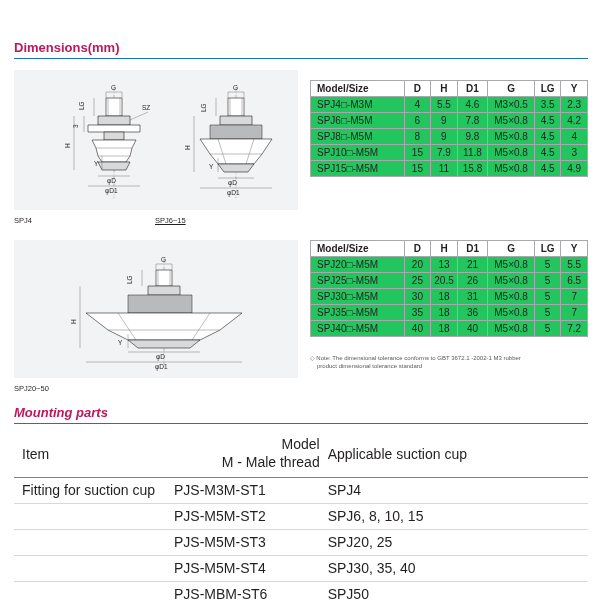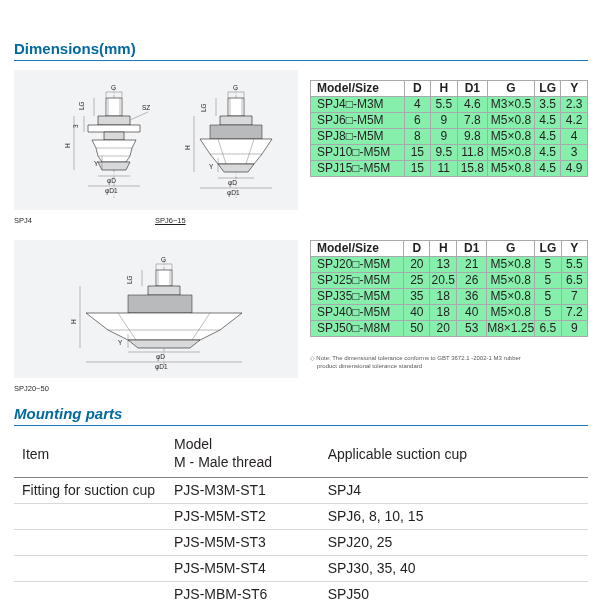--- a/index.html
+++ b/index.html
@@ -15,22 +15,22 @@
     overflow: hidden;
   }
   .page {
     position: relative;
     width: 600px;
     height: 600px;
     box-sizing: border-box;
     padding: 0 12px;
   }
   .section-title {
-    color: #0369a1;
-    font-size: 15px;
+    color: #be185d;
+    font-size: 13px;
     font-weight: bold;
     margin: 0;
     padding: 0;
   }
   .rule {
     height: 1px;
     background: #1b75bb;
     margin-top: 3px;
   }
 
@@ -75,22 +75,22 @@
   .dash { stroke: #6d6e70; stroke-width: 0.45; fill: none; stroke-dasharray: 3 1.5 0.8 1.5; }
   .fillgray { fill: #d8d9da; stroke: #231f20; stroke-width: 0.6; }
   .fillwhite { fill: #ffffff; stroke: #231f20; stroke-width: 0.6; }
   .hatch { fill: #b9babc; stroke: #231f20; stroke-width: 0.5; }
   .lbl { font-family: "Liberation Sans", sans-serif; font-size: 6.5px; fill: #231f20; }
 
   
   table.spec {
     position: absolute;
     border-collapse: collapse;
-    font-size: 12px;
-    background: #86efac;
+    font-size: 10px;
+    background: #22c55e;
   }
   table.spec th, table.spec td {
     border: 0.6px solid #a7a9ac;
     text-align: center;
     padding: 0;
     height: 15px;
     line-height: 15px;
     font-weight: normal;
     color: #231f20;
   }
@@ -142,20 +142,21 @@
     vertical-align: top;
   }
   table.mount thead th {
     border-bottom: 0.8px solid #808285;
     padding-bottom: 6px;
     height: 26px;
     vertical-align: middle;
   }
   table.mount thead th.two-line {
     line-height: 1.25;
+    text-align: right;
   }
   table.mount tbody td {
     border-bottom: 0.5px solid #d7d8da;
     height: 17px;
   }
   table.mount tbody tr:last-child td {
     border-bottom: 0.8px solid #808285;
   }
   .col-item { width: 150px; }
   .col-model { width: 152px; }
@@ -346,21 +347,21 @@
         <td>8</td>
         <td>9</td>
         <td>9.8</td>
         <td>M5×0.8</td>
         <td>4.5</td>
         <td>4</td>
       </tr>
       <tr>
         <td class="model">SPJ10□-M5M</td>
         <td>15</td>
-        <td>9.5</td>
+        <td>7.9</td>
         <td>11.8</td>
         <td>M5×0.8</td>
         <td>4.5</td>
         <td>3</td>
       </tr>
       <tr>
         <td class="model">SPJ15□-M5M</td>
         <td>15</td>
         <td>11</td>
         <td>15.8</td>
@@ -396,45 +397,45 @@
       <tr>
         <td class="model">SPJ25□-M5M</td>
         <td>25</td>
         <td>20.5</td>
         <td>26</td>
         <td>M5×0.8</td>
         <td>5</td>
         <td>6.5</td>
       </tr>
       <tr>
+        <td class="model">SPJ30□-M5M</td>
+        <td>30</td>
+        <td>18</td>
+        <td>31</td>
+        <td>M5×0.8</td>
+        <td>5</td>
+        <td>7</td>
+      </tr>
+      <tr>
         <td class="model">SPJ35□-M5M</td>
         <td>35</td>
         <td>18</td>
         <td>36</td>
         <td>M5×0.8</td>
         <td>5</td>
         <td>7</td>
       </tr>
       <tr>
         <td class="model">SPJ40□-M5M</td>
         <td>40</td>
         <td>18</td>
         <td>40</td>
         <td>M5×0.8</td>
         <td>5</td>
         <td>7.2</td>
-      </tr>
-      <tr>
-        <td class="model">SPJ50□-M8M</td>
-        <td>50</td>
-        <td>20</td>
-        <td>53</td>
-        <td>M8×1.25</td>
-        <td>6.5</td>
-        <td>9</td>
       </tr>
     </tbody>
   </table>
 
   <div class="note">
     <span class="dia">◇</span>
     <span>Note: The dimensional tolerance conforms to GBT 3672.1 -2002-1 M3 rubber</span>
     <span class="indent">product dimensional tolerance standard</span>
   </div>
 

